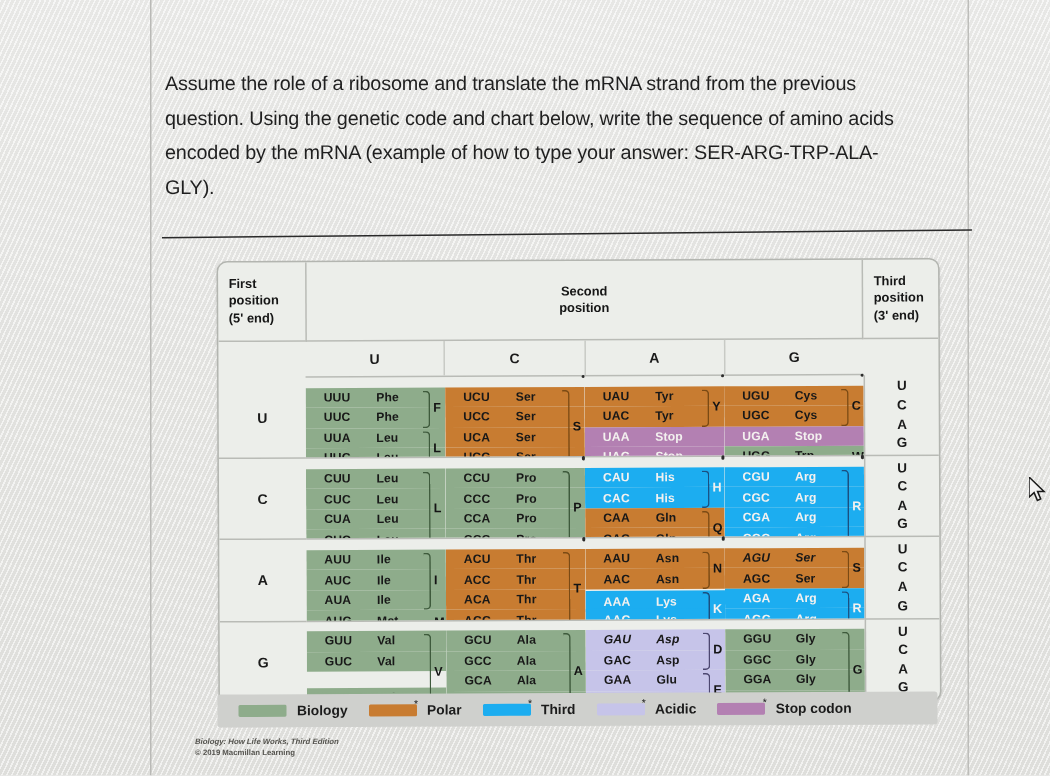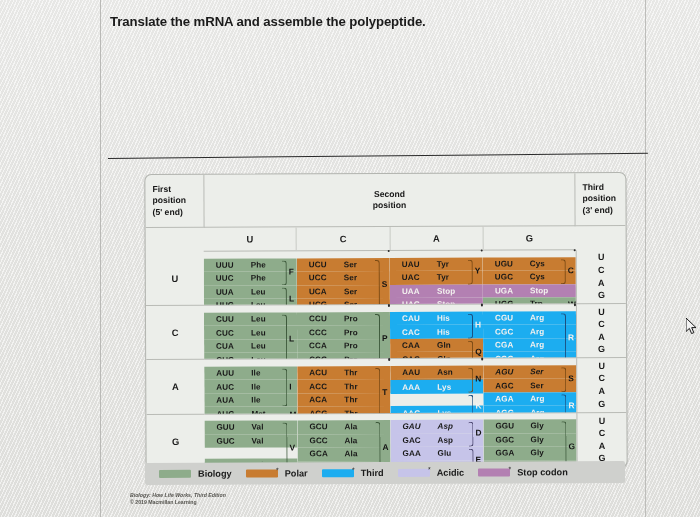--- a/index.html
+++ b/index.html
@@ -167,21 +167,21 @@
 </style>
 </head>
 <body>
 
 <div class="page-bg"></div>
 <div class="rule-left"></div>
 <div class="rule-right"></div>
 
 <div class="content">
 
-  <div class="q-title">Translate the mRNA and assemble the polypeptide.</div>
+  <div class="q-body">Assume the role of a ribosome and translate the mRNA strand from the previous question. Using the genetic code and chart below, write the sequence of amino acids encoded by the mRNA (example of how to type your answer: SER-ARG-TRP-ALA-GLY).</div>
 
   <div class="divider"></div>
 
   <div class="chart">
     <div class="chart-inner">
 
       <div class="col-first">
         <div class="hdr-first" id="hdrFirst">
             <div>First</div>
             <div>position</div>
@@ -456,21 +456,21 @@
               </div>
               <div class="bcell c2">
                 <div class="line po" style="top: 6.6px;">
                   <span class="cod dark">AAU</span>
                   <span class="aa dark">Asn</span>
                 </div>
                 <div class="line po" style="top: 20.1px;">
                   <span class="cod dark">AAC</span>
                   <span class="aa dark">Asn</span>
                 </div>
-                <div class="line ba" style="top: 21px;">
+                <div class="line ba" style="top: 35px;">
                   <span class="cod light">AAA</span>
                   <span class="aa light">Lys</span>
                 </div>
                 <div class="line ba" style="top: 47.1px;">
                   <span class="cod light">AAG</span>
                   <span class="aa light">Lys</span>
                 </div>
                 <div class="brk or" style="top: 8.6px; height: 23px; left: 78px;"></div>
                 <div class="code" style="left: 85px; top: 14.5px;">N</div>
                 <div class="brk bl" style="top: 35.6px; height: 23px; left: 78px;"></div>

